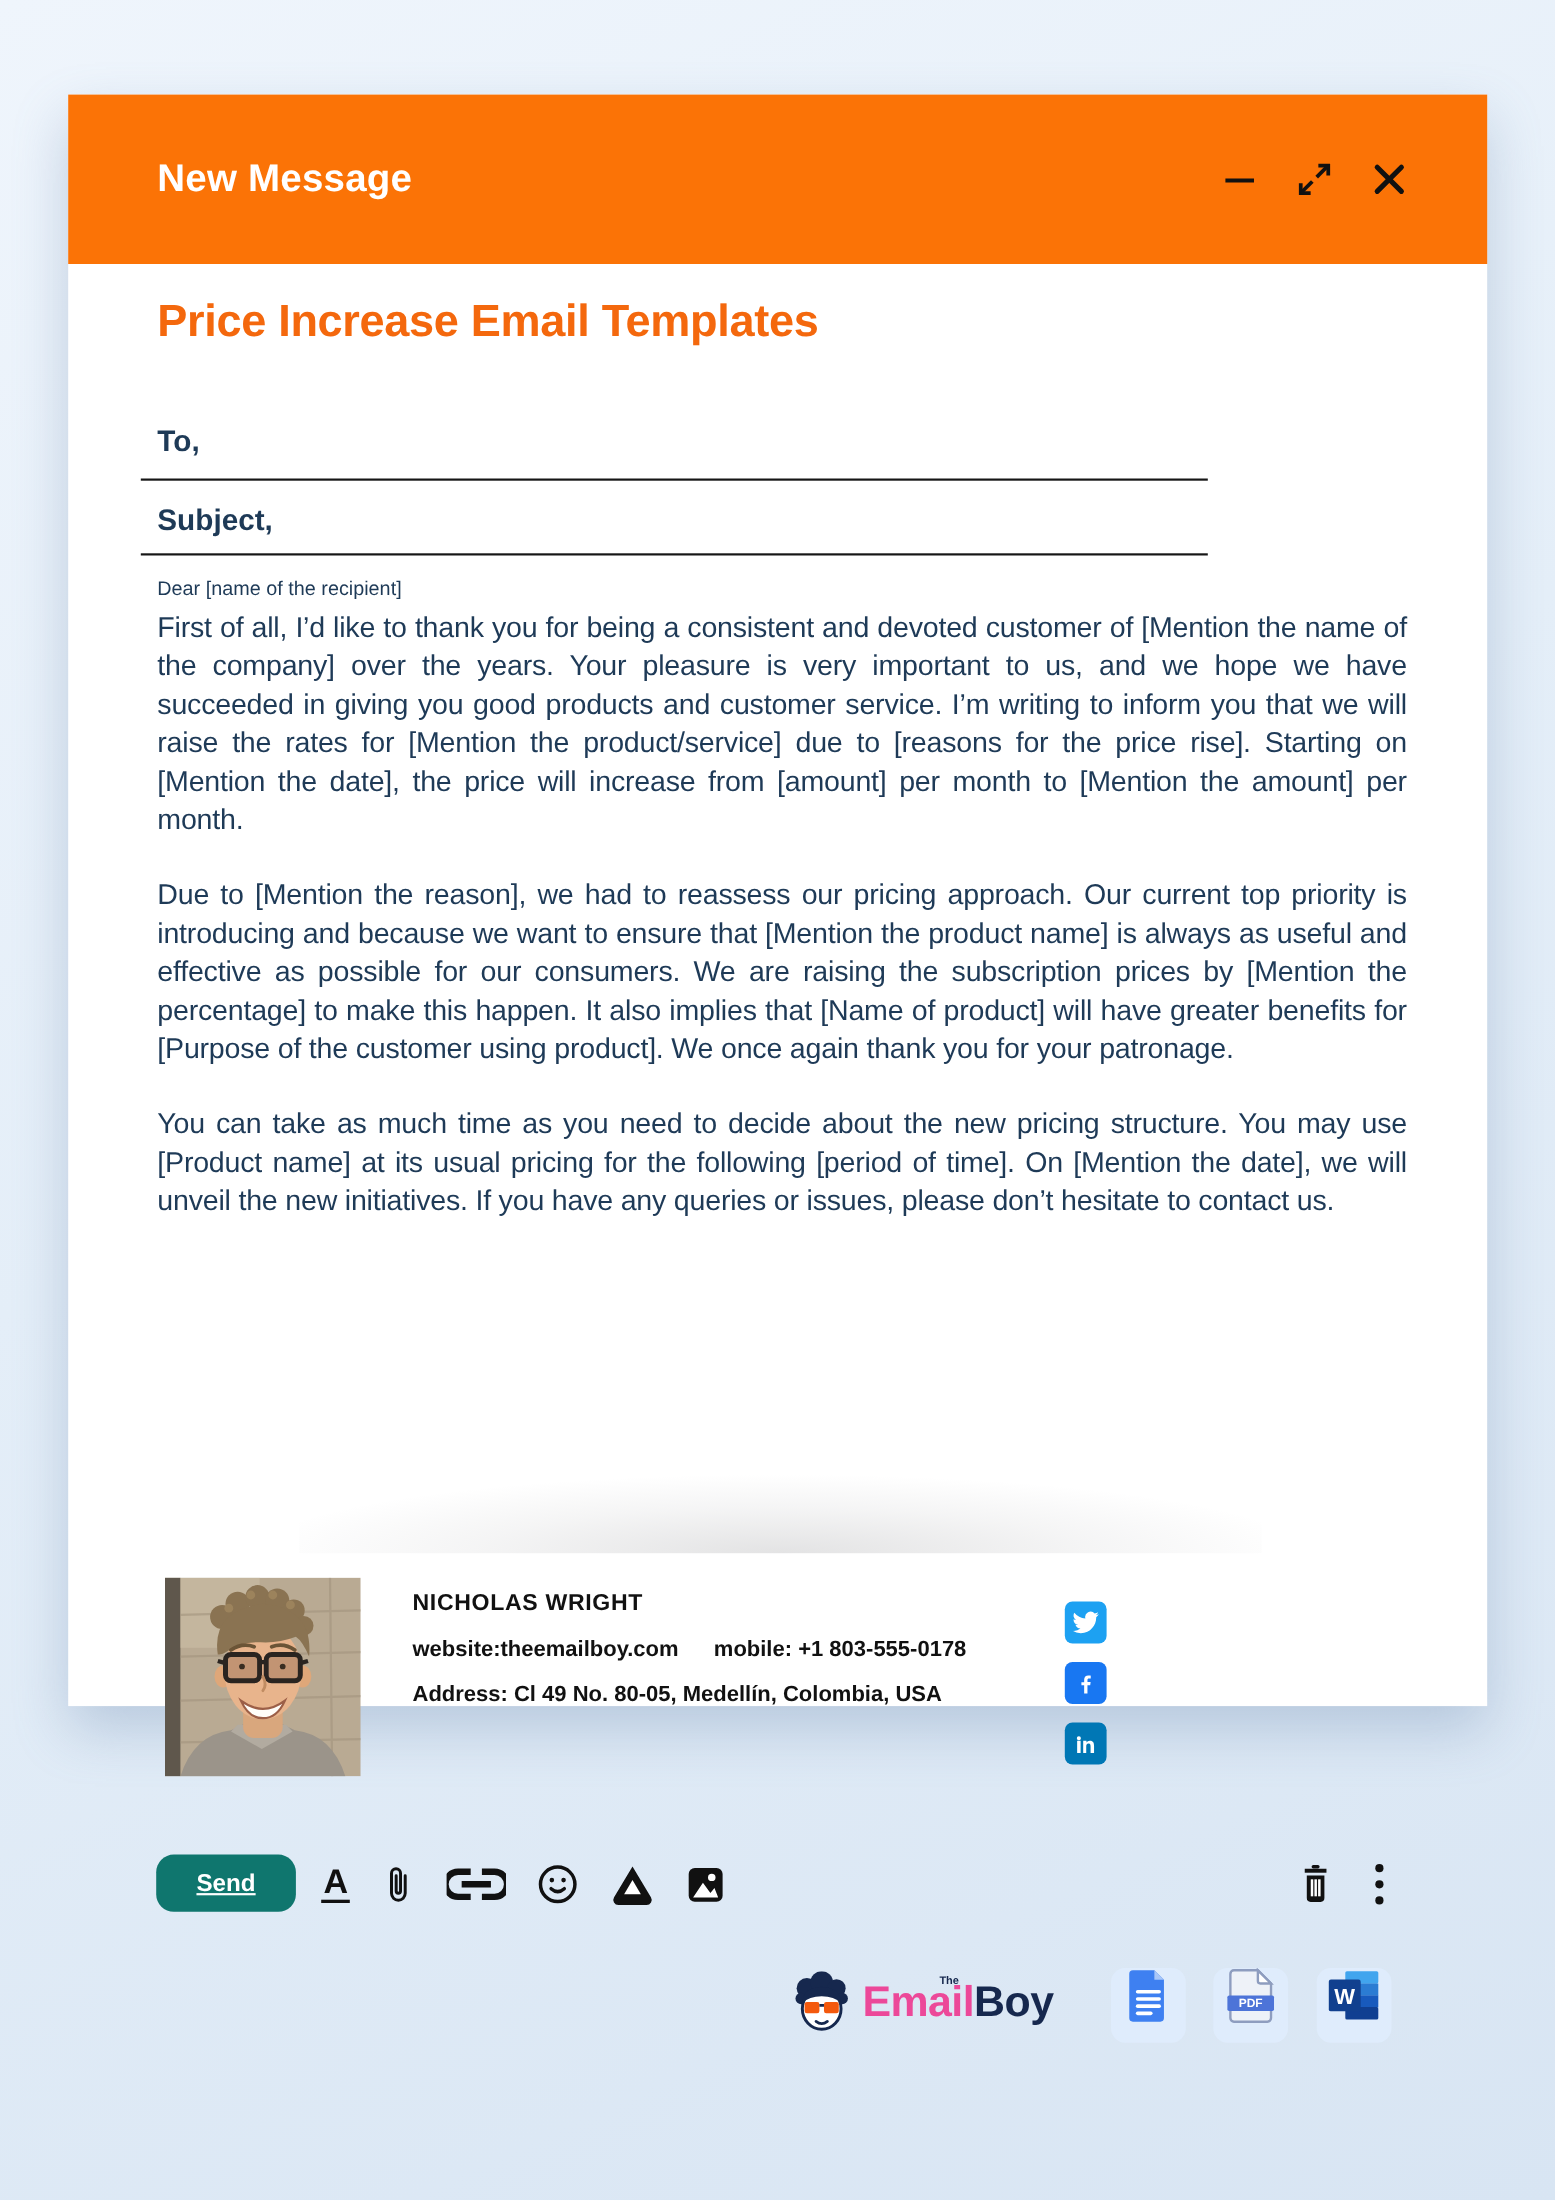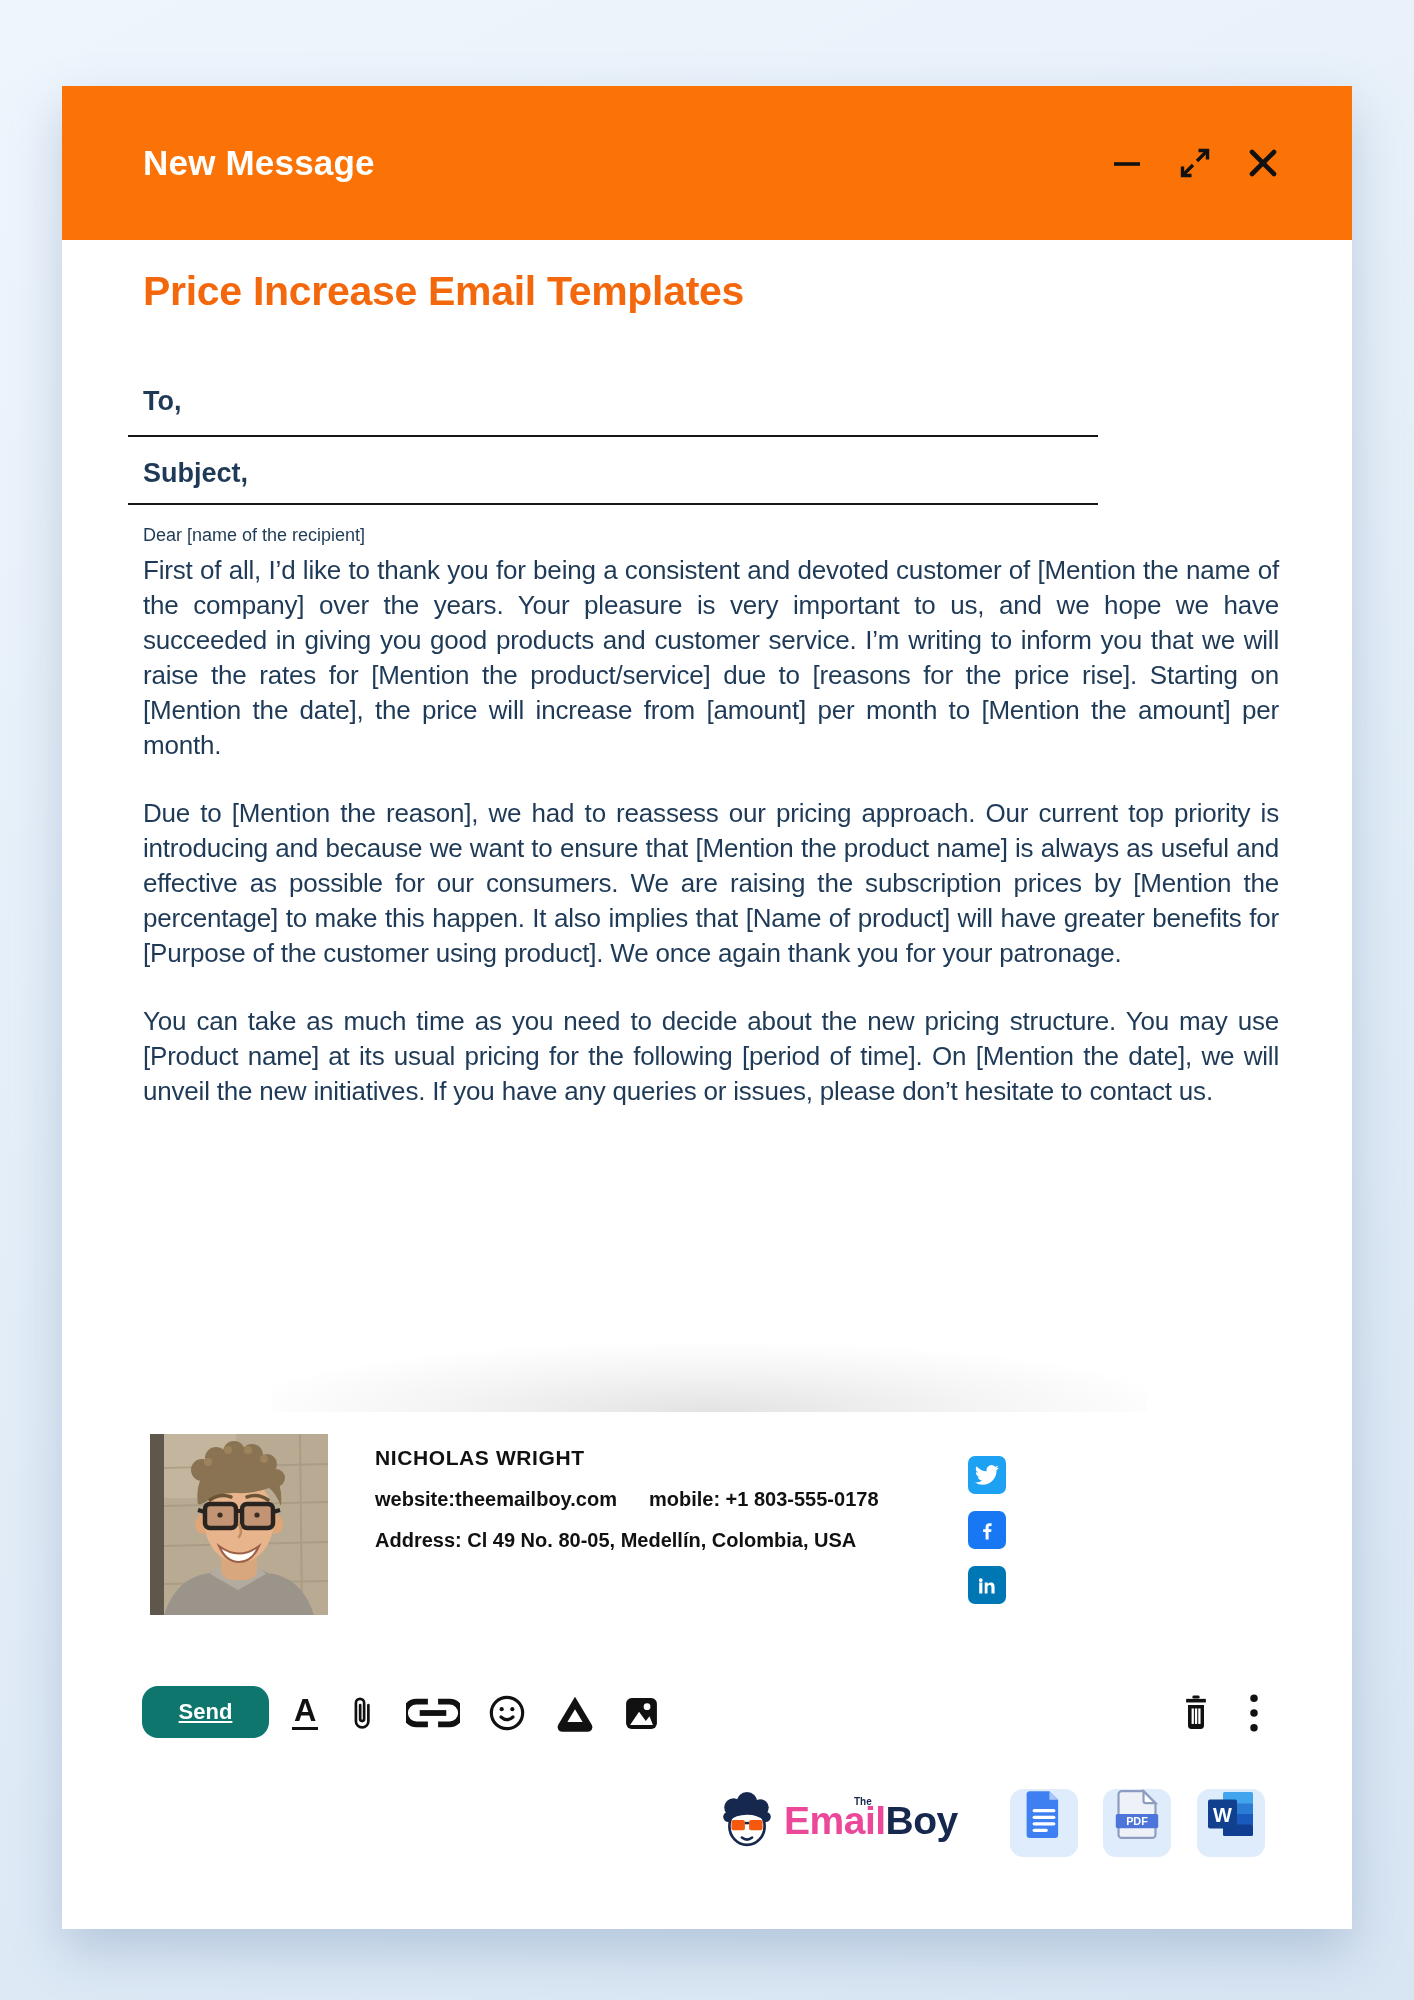--- a/index.html
+++ b/index.html
@@ -3,21 +3,21 @@
 <meta charset="utf-8">
 <style>
   * { margin:0; padding:0; box-sizing:border-box; }
   html,body { width:1414px; height:2000px; }
   body {
     font-family:"Liberation Sans", sans-serif;
     background: linear-gradient(155deg,#eff5fc 0%,#e4eef8 45%,#d8e5f3 100%);
     position:relative; overflow:hidden;
   }
   .card {
-    position:absolute; left:62px; top:86px; width:1290px; height:1843px;
+    position:absolute; left:62px; top:86px; width:1290px; height:1465px;
     background:#ffffff; box-shadow:0 22px 48px rgba(100,130,170,.33);
   }
   
   .hdr {
     position:absolute; left:0; top:0; width:100%; height:154px;
     background:#FB7306; display:flex; align-items:center;
     padding:0 70px 0 81px;
   }
   .hdr-title { color:#fff; font-size:35px; font-weight:700; letter-spacing:.2px; }
   .hdr-controls { margin-left:auto; display:flex; align-items:center; gap:30px; }

